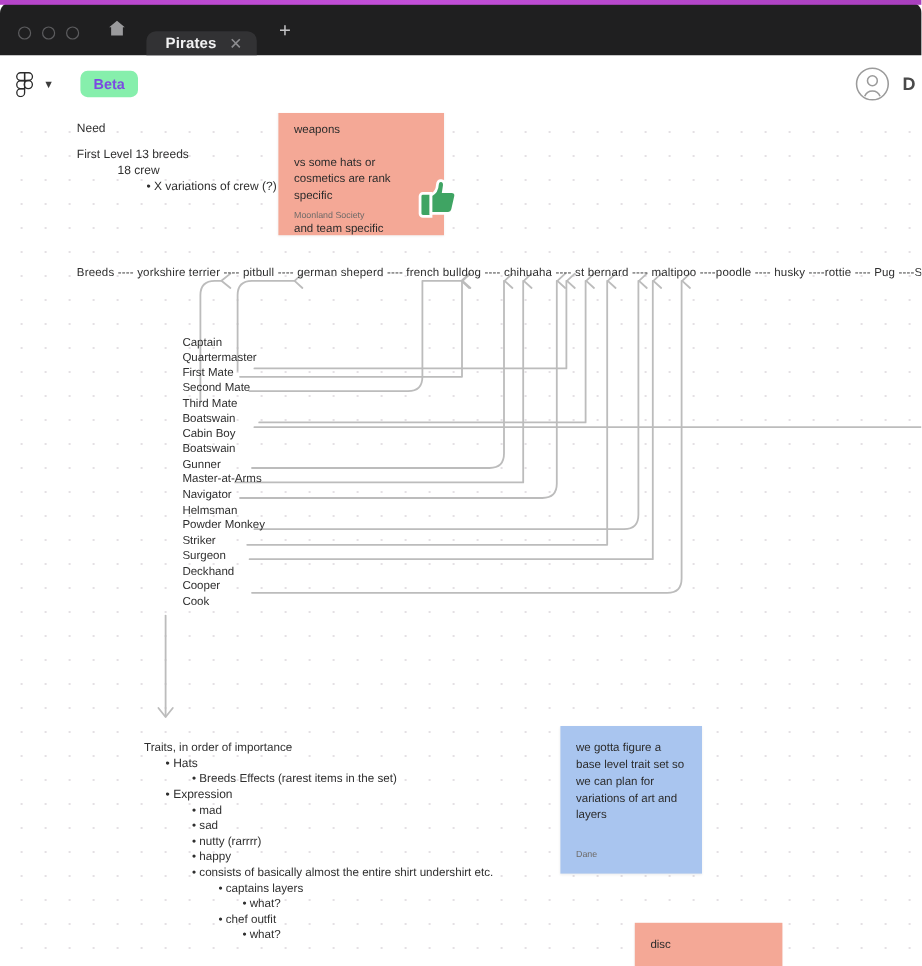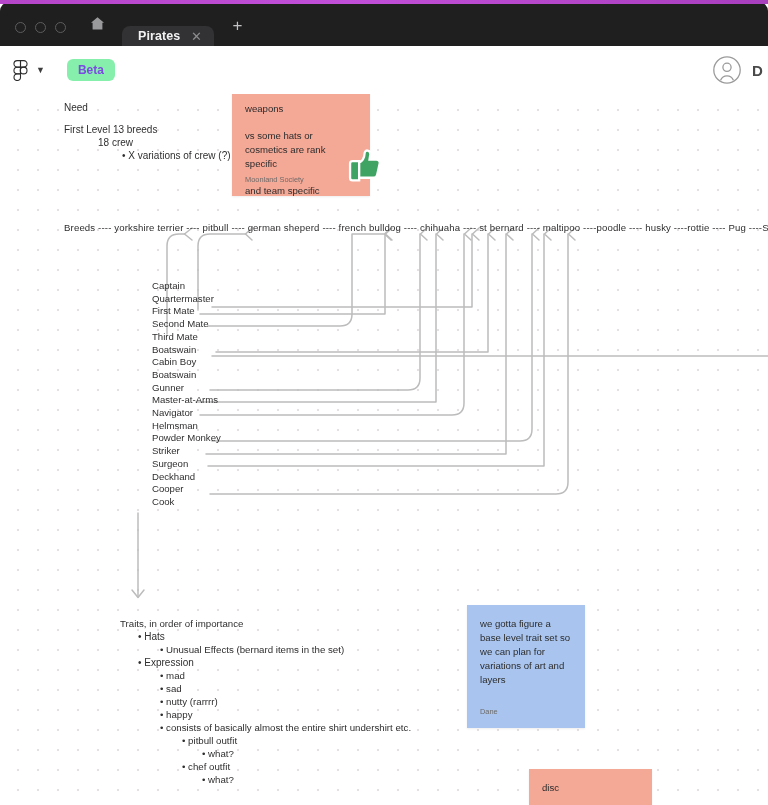--- a/index.html
+++ b/index.html
@@ -279,28 +279,28 @@
       <div class="crew-item">Striker</div>
       <div class="crew-item">Surgeon</div>
       <div class="crew-item">Deckhand</div>
       <div class="crew-item">Cooper</div>
       <div class="crew-item">Cook</div>
     </div>
 
     <div class="traits">
       <div class="lvl0">Traits, in order of importance</div>
       <div class="lvl1 bul">Hats</div>
-      <div class="lvl2 bul">Unusual Effects (bernard items in the set)</div>
+      <div class="lvl2 bul">Breeds Effects (rarest items in the set)</div>
       <div class="lvl1 bul">Expression</div>
       <div class="lvl2 bul">mad</div>
       <div class="lvl2 bul">sad</div>
       <div class="lvl2 bul">nutty (rarrrr)</div>
       <div class="lvl2 bul">happy</div>
       <div class="lvl2 bul">consists of basically almost the entire shirt undershirt etc.</div>
-      <div class="lvl3 bul">pitbull outfit</div>
+      <div class="lvl3 bul">captains layers</div>
       <div class="lvl3 bul" style="padding-left:82px;">what?</div>
       <div class="lvl3 bul">chef outfit</div>
       <div class="lvl3 bul" style="padding-left:82px;">what?</div>
     </div>
 
     <div class="sticky sticky-pink" style="left:232px; top:-4px; height:106px;">
       <p>weapons</p>
       <p>vs some hats or cosmetics are rank specific</p>
       <p>and team specific</p>
       <span class="sticky-author">Moonland Society</span>

